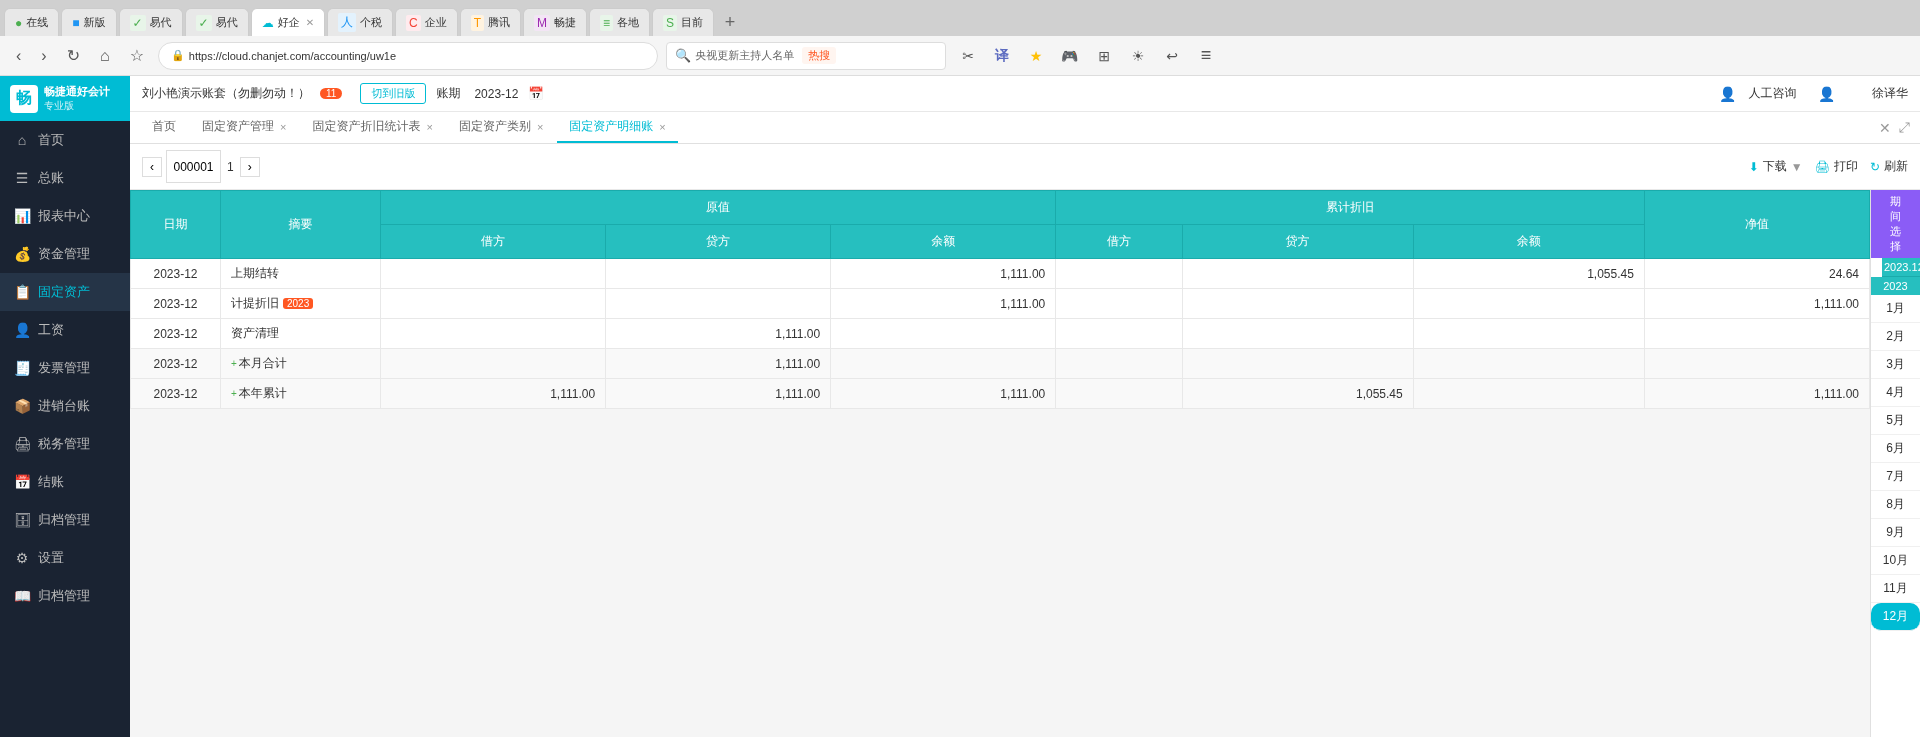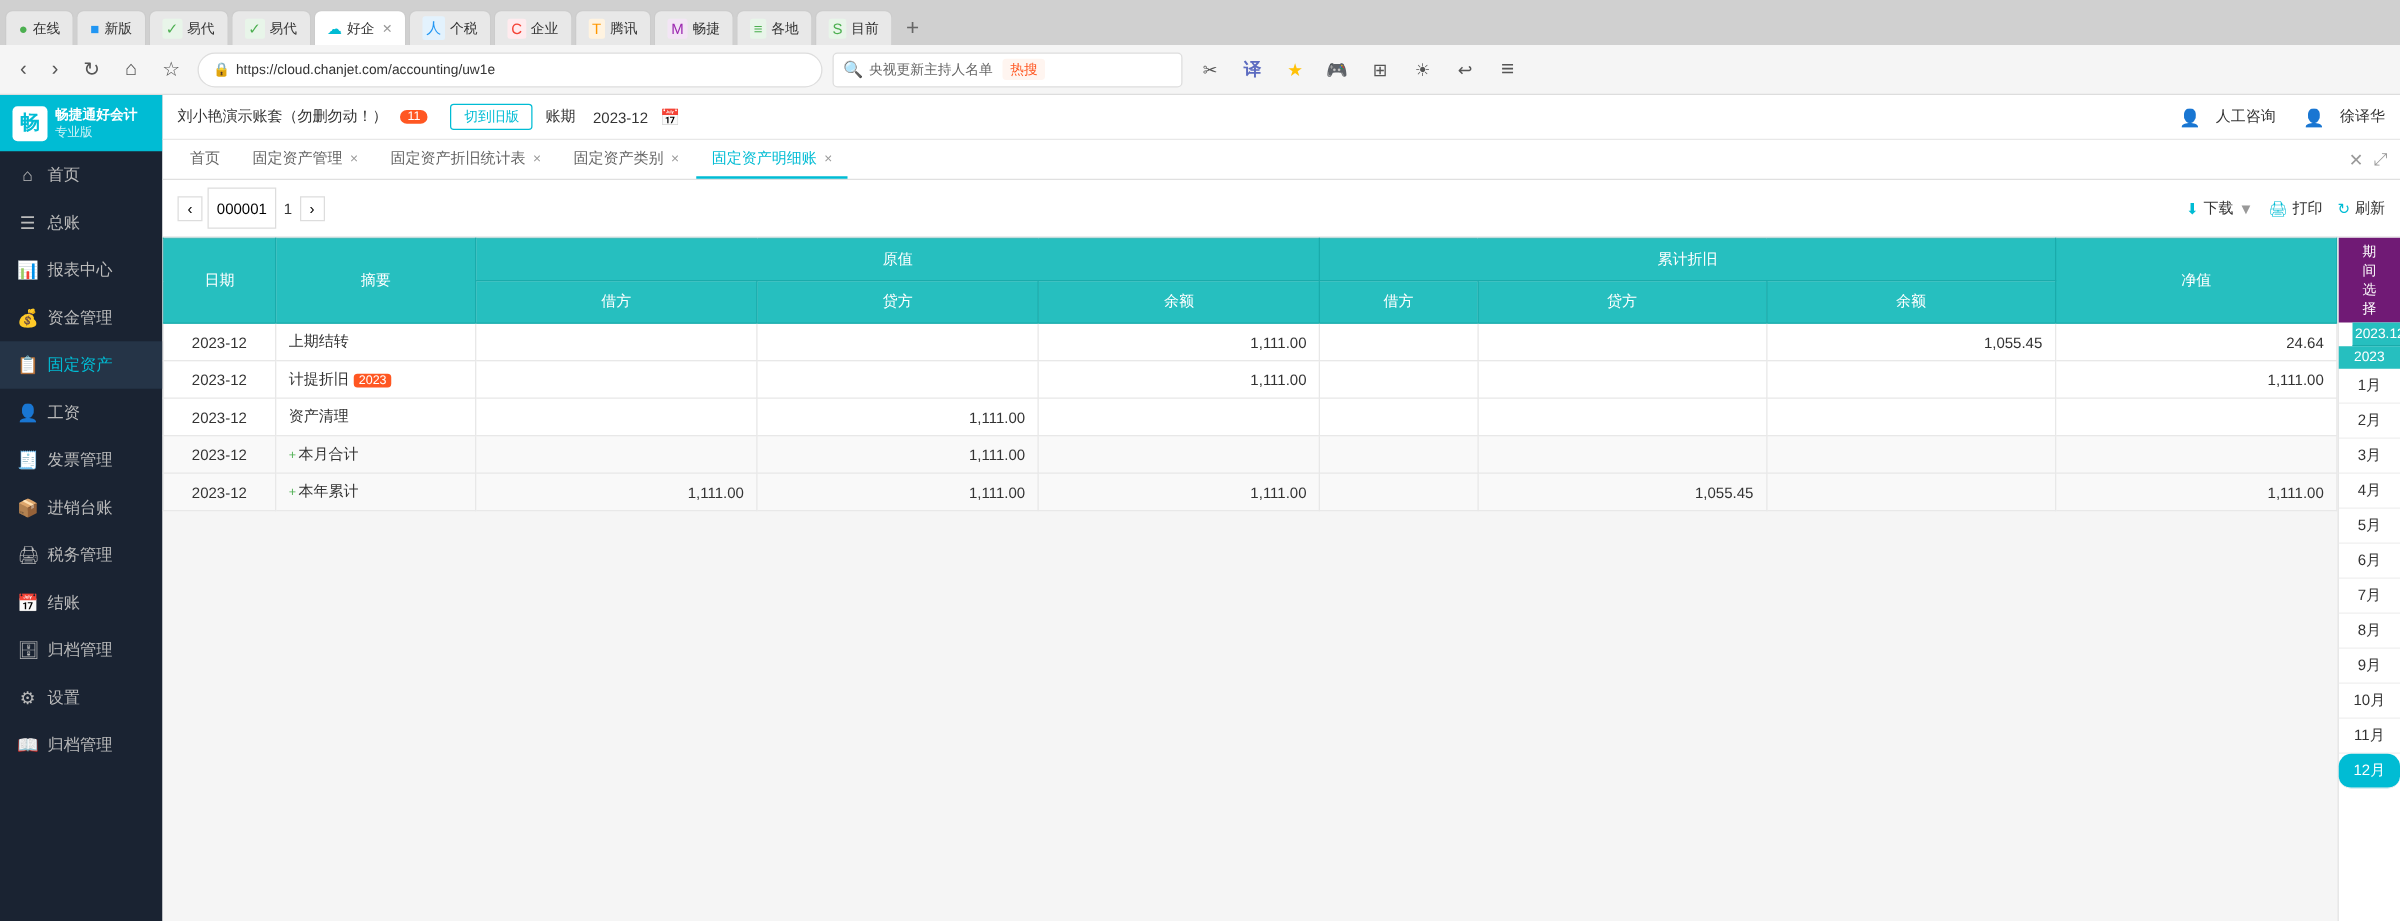--- a/index.html
+++ b/index.html
@@ -218,21 +218,21 @@
       <button class="top-bar-btn primary" style="border-color:#00bcd4; color:#00bcd4; margin-left:8px;">
         <span>切到旧版</span>
       </button>
       <span style="font-size:12px; color:#333; margin-left:0;">账期</span>
       <span style="font-size:12px; color:#333; margin-left:4px;">2023-12</span>
       <span style="color:#999; font-size:13px;">📅</span>
       <div class="top-bar-right">
         <span style="color:#999; font-size:14px;">👤</span>
         <span style="font-size:12px; color:#333; cursor:pointer;">人工咨询</span>
         <span style="color:#999; font-size:14px; margin-left:10px;">👤</span>
-        <span style="font-size:12px; color:#333; cursor:pointer;">徐译华</span>
+        <span style="font-size:12px; color:#333; cursor:pointer;margin-left:24px;">徐译华</span>
       </div>
     </div>
 
     <div class="tabs-bar">
       <div class="page-tab">
         <span>首页</span>
       </div>
       <div class="page-tab">
         <span>固定资产管理</span>
         <span class="close-x">×</span>
@@ -363,21 +363,21 @@
     <td></td>
     <td>1,055.45</td>
     <td></td>
     <td>1,111.00</td>
   </tr>
             </tbody>
         </table>
       </div>
 
       <div style="width:50px; background:#fff; border-left:1px solid #e0e0e0; display:flex; flex-direction:column; flex-shrink:0;">
-        <div style="background:#701a75; color:white; text-align:center; padding:4px 14px; font-size:11px;">
+        <div style="background:#8b5cf6; color:white; text-align:center; padding:4px 14px; font-size:11px;">
           <span>期间选择</span>
         </div>
         <div style="background:#26bfbf; color:white; text-align:center; padding:3px 2px; font-size:11px; border-bottom:1px solid #1aabab;margin-left:11px;">
           <span>2023.12</span>
         </div>
         <div style="background:#26bfbf; color:white; text-align:center; padding:3px 2px; font-size:11px;">
           <span>2023</span>
         </div>
         <div class="period-month">1月</div>
         <div class="period-month">2月</div>

